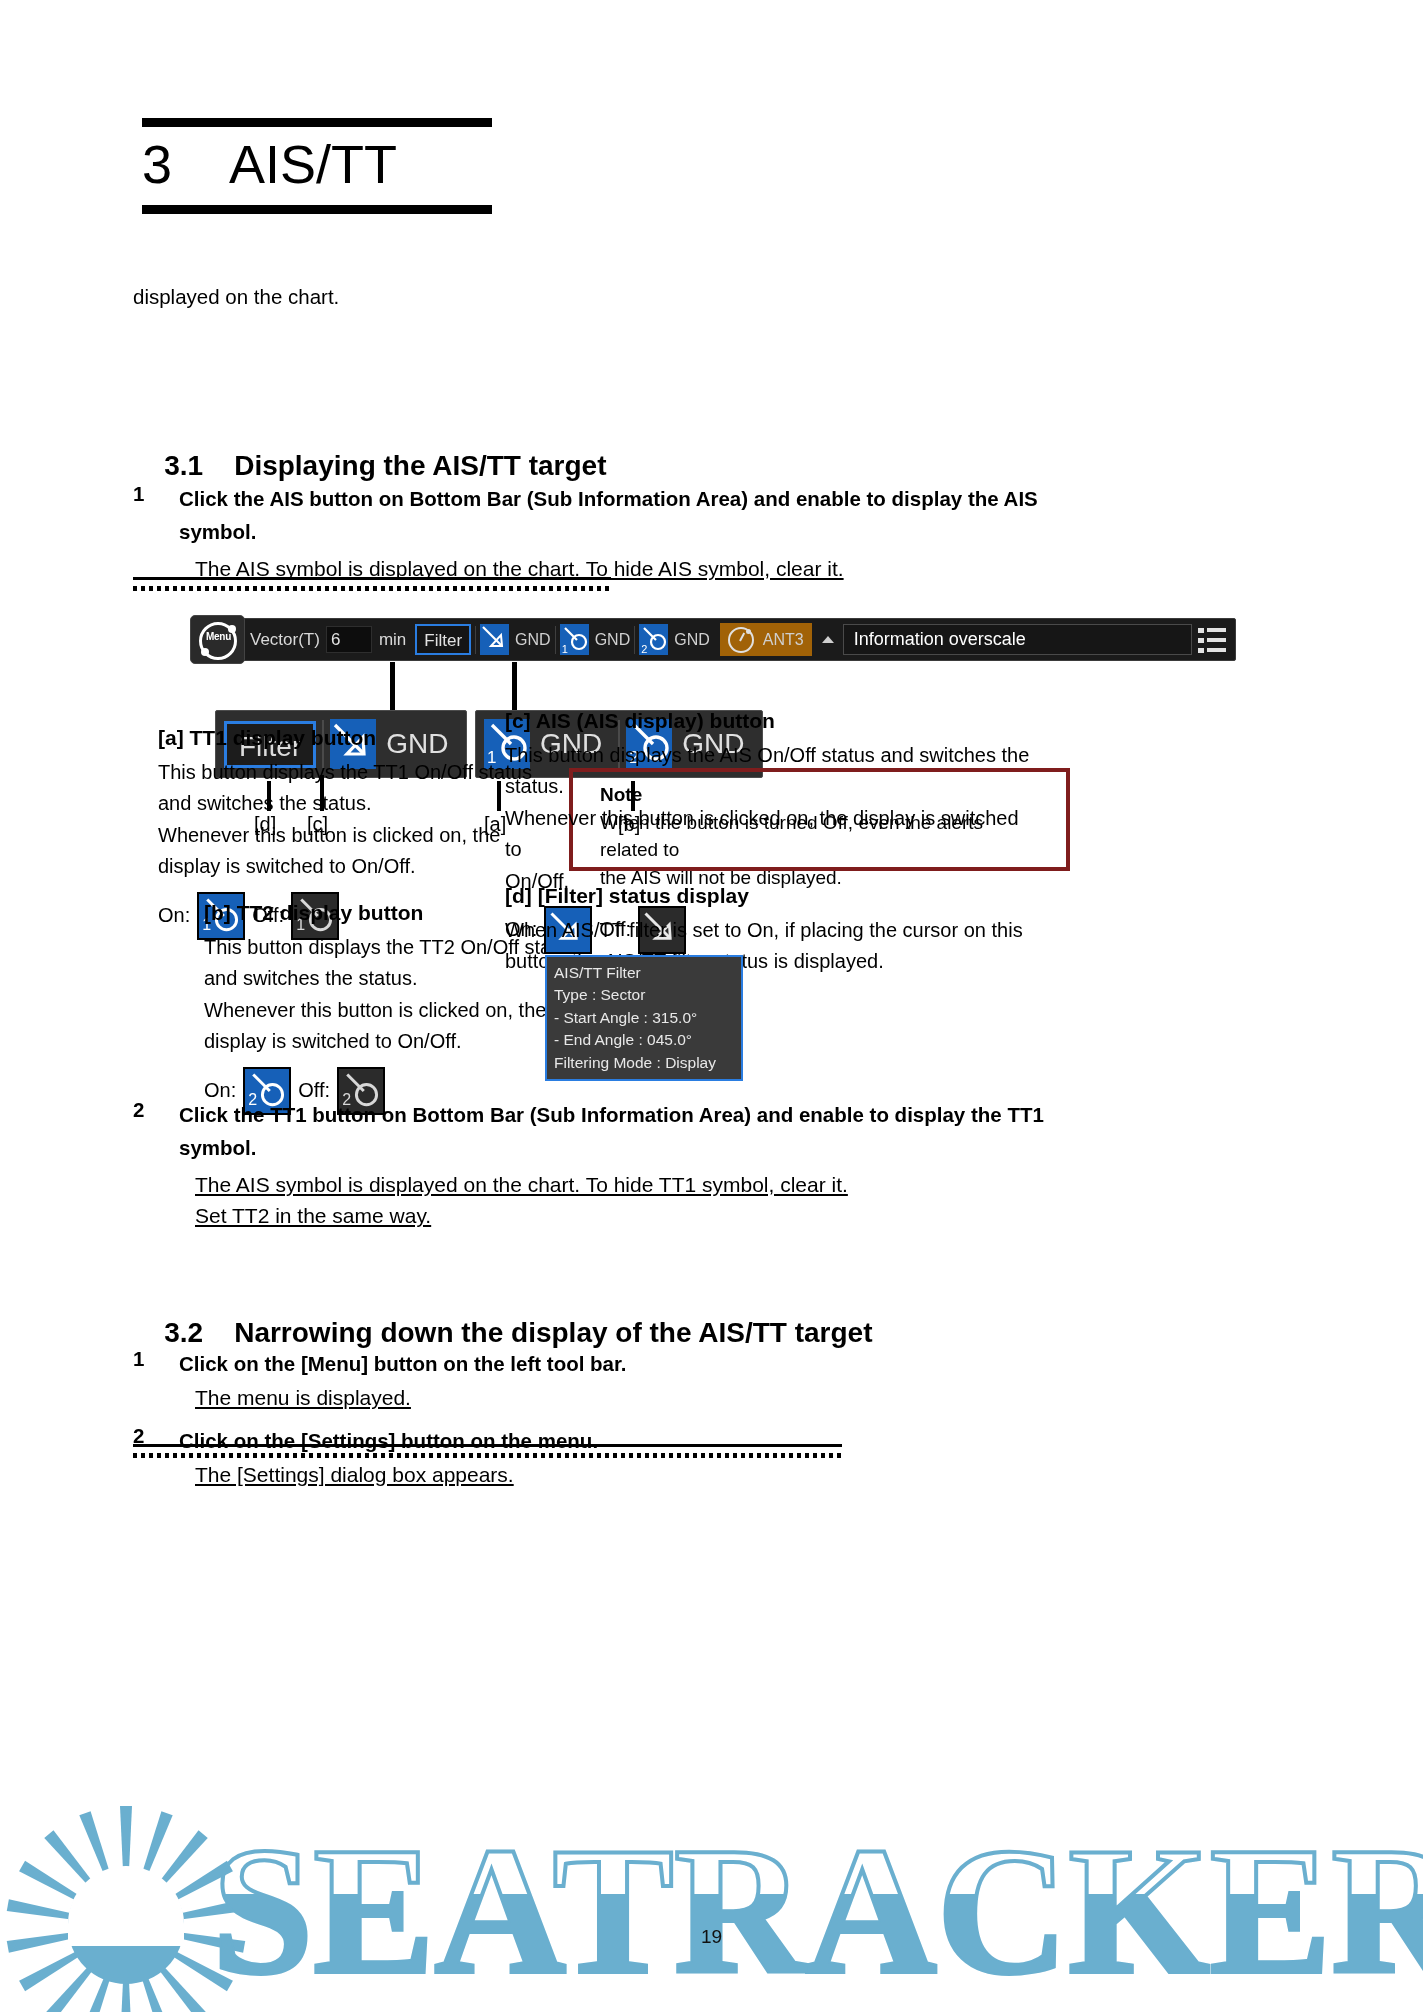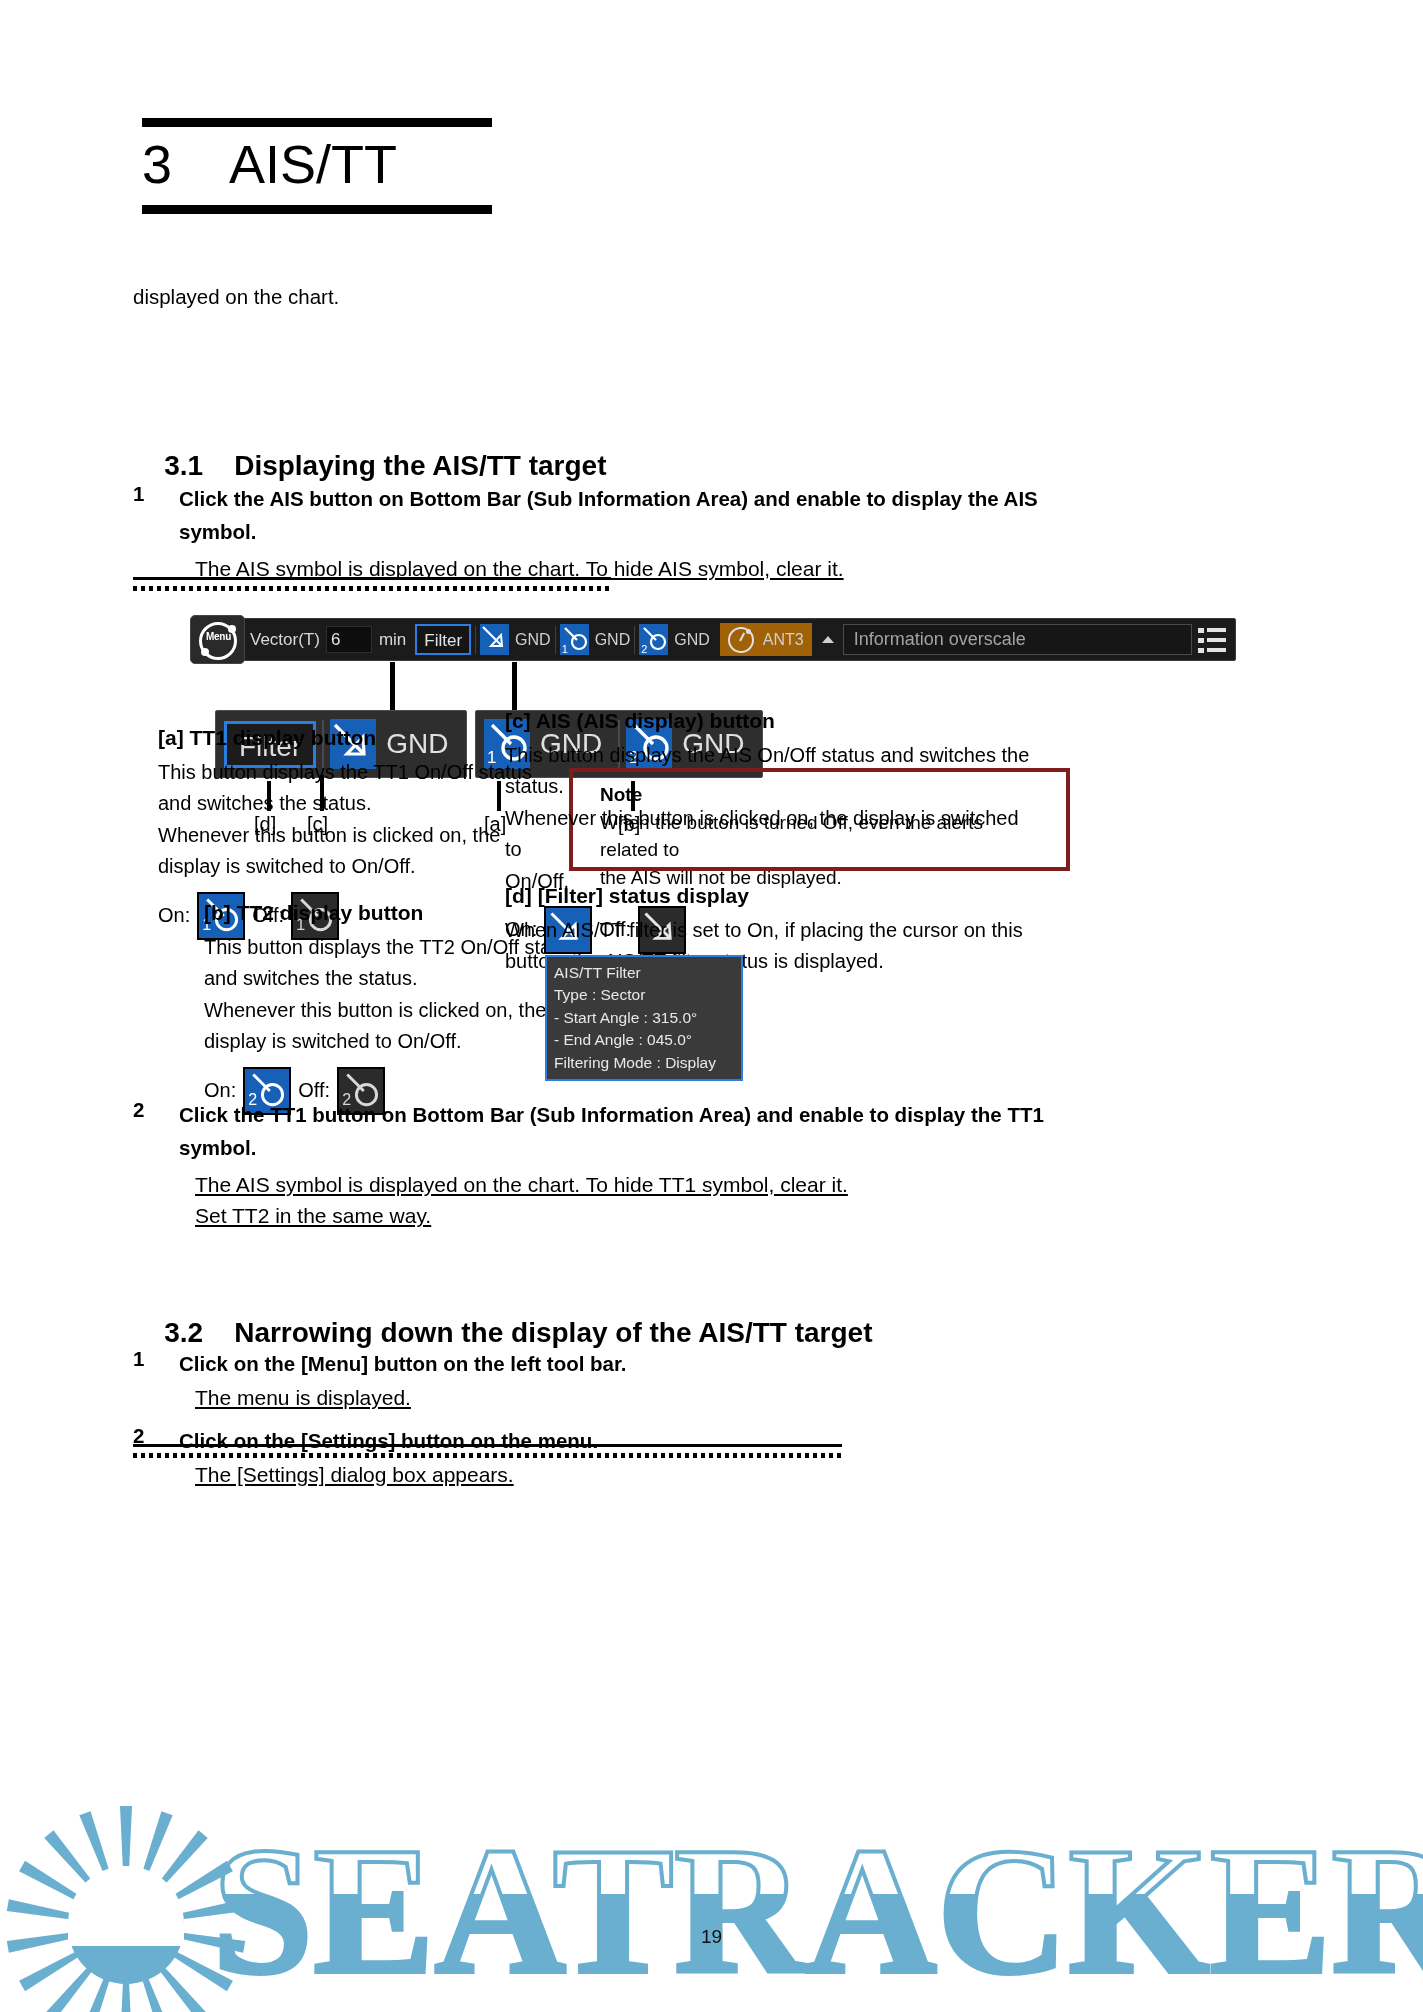--- a/index.html
+++ b/index.html
@@ -115,21 +115,21 @@
     background:#e0e0e0; transform:rotate(28deg); transform-origin:bottom;
   }
   .ant-dot { position:absolute; right:1px; top:0px; width:5px; height:5px; background:#e0e0e0; border-radius:50%; }
   .ant-lbl { margin-left:9px; color:#cfcfcf; font-size:16px; }
   .caret-up {
     margin-left:10px; width:0; height:0; border-left:6px solid transparent;
     border-right:6px solid transparent; border-bottom:7px solid #cfcfcf;
   }
   .info-box {
     margin-left:9px; flex:1; height:31px; background:#161616;
-    border:1px solid #4a4a4a; color:#a3a3a3; font-size:18px;
+    border:1px solid #4a4a4a; color:#ffffff; font-size:18px;
     line-height:29px; padding-left:10px; overflow:hidden;
   }
   .list-icon { width:30px; height:30px; margin:0 7px 0 6px; position:relative; flex:none; }
   .list-icon i {
     position:absolute; left:0; width:6px; height:5px; background:#e3e3e3; display:block;
   }
   .list-icon b {
     position:absolute; left:9px; width:19px; height:4px; background:#e3e3e3; display:block;
   }
 

